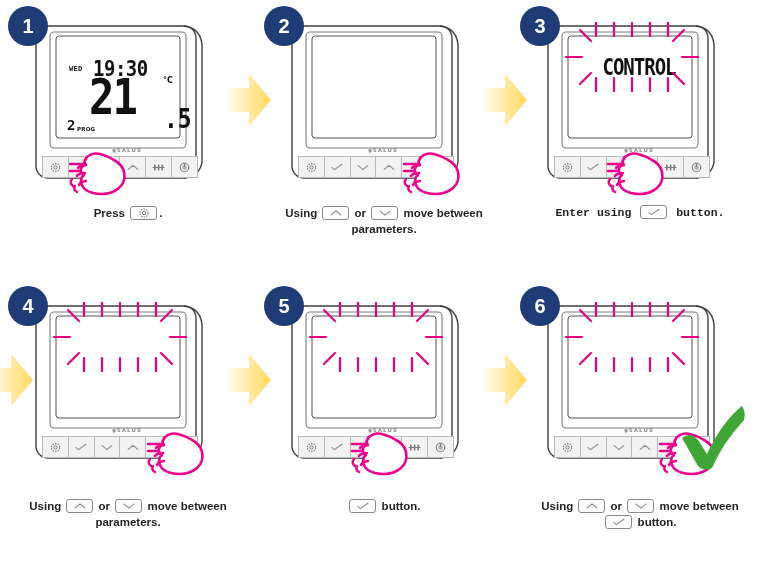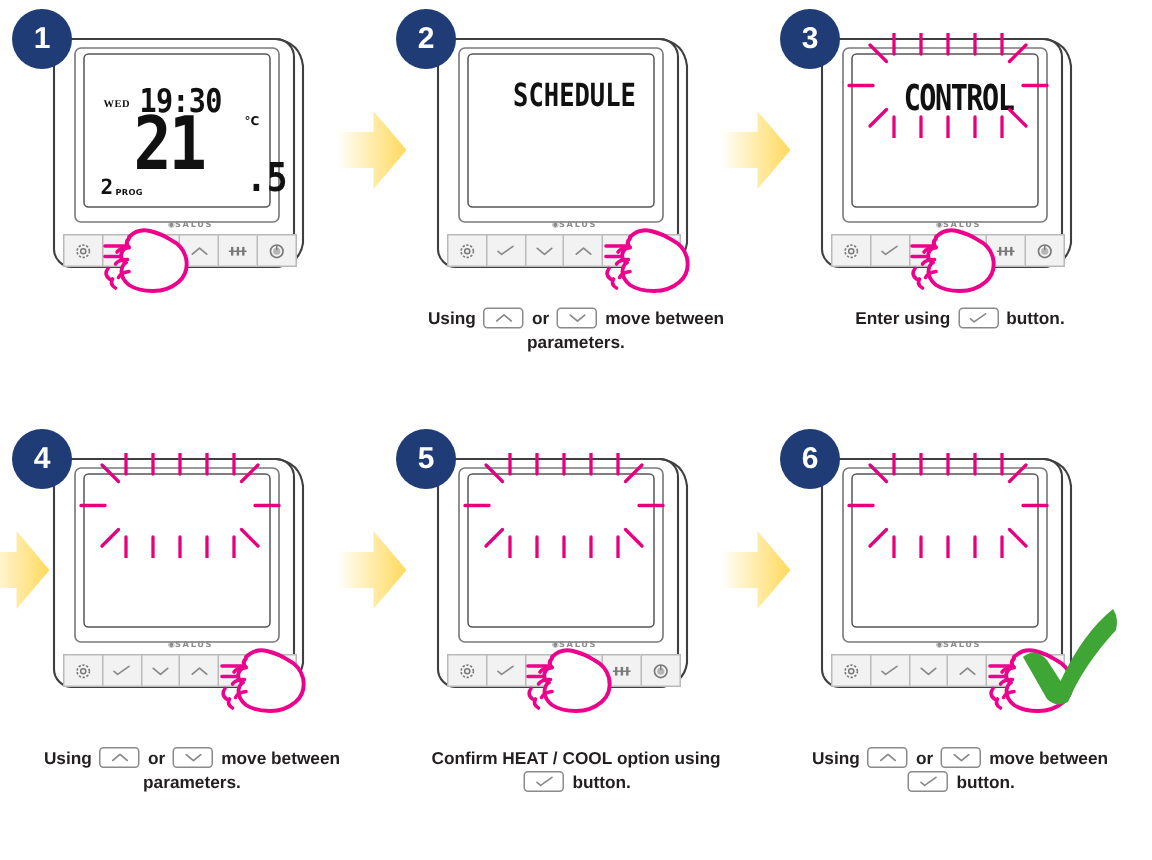--- a/index.html
+++ b/index.html
@@ -78,21 +78,21 @@
     color:#111;
     transform:scaleY(1.25);
     transform-origin:center top;
   }
   .lcd-word.small { font-size:17px; letter-spacing:0px; }
 
   
   .lcd-clock { position:absolute; inset:0; }
   .lc-day {
     position:absolute; left:6px; top:27px;
-    font-family:Liberation Serif, serif;
+    font-family:Liberation Mono, monospace;
     font-size:7px; font-weight:bold; color:#111;
     letter-spacing:0.3px;
   }
   .lc-time {
     position:absolute; left:30px; top:17px;
     font-family:"DejaVu Sans Mono", monospace;
     font-size:19px; font-weight:bold; color:#111;
     letter-spacing:-0.5px;
     transform:scaleY(1.15); transform-origin:left top;
   }
@@ -256,33 +256,36 @@
         <div class="hand" style="left:32px;top:130px;">
           <svg viewBox="0 0 62 54">
             <path d="M4 16 H22 M4 23 H20 M6 31 q-3 4 1 7 M9 38 q-2 4 2 6" fill="none" stroke="#ec008c" stroke-width="2.4" stroke-linecap="round"></path>
             <path d="M20 10 q6 -6 14 -4 q8 2 14 6 q8 4 10 12 q2 10 -5 16 q-7 6 -17 6 q-10 0 -16 -4 q-5 -4 -5 -9 q0 -4 3 -6 q-4 -2 -3 -6 q1 -4 5 -4 q-3 -3 0 -6 Z" fill="#ffffff" stroke="#ec008c" stroke-width="2.6" stroke-linejoin="round"></path>
             <path d="M20 17 q-6 0 -8 3" fill="none" stroke="#ec008c" stroke-width="2.4" stroke-linecap="round"></path>
             <path d="M19 25 q-6 0 -8 3" fill="none" stroke="#ec008c" stroke-width="2.4" stroke-linecap="round"></path>
             <path d="M20 33 q-6 1 -7 4" fill="none" stroke="#ec008c" stroke-width="2.4" stroke-linecap="round"></path>
           </svg>
         </div>
       </div>
+      <div class="caption" style="top:205px;">
+        <span class="line">Press&nbsp;<span class="kbtn"><svg width="11" height="11" viewBox="0 0 11 11">
+              <circle cx="5.5" cy="5.5" r="4.1" fill="none" stroke="#7a7a7a" stroke-width="1.1" stroke-dasharray="1.5 1.1"></circle>
+              <circle cx="5.5" cy="5.5" r="1.7" fill="none" stroke="#7a7a7a" stroke-width="1"></circle>
+            </svg></span>.</span>
+      </div>
     </div>
     <div class="cell r1 c2">
       <div class="badge">2</div>
       <div class="thermo">
         <svg class="thermo-svg" viewBox="0 0 186 170">
           <path d="M14 8 H150 a12 12 0 0 1 12 12 V148 a12 12 0 0 1 -12 12 H14 a12 12 0 0 1 -12 -12 V20 a12 12 0 0 1 12 -12 Z" fill="#ffffff" stroke="#3f3f3f" stroke-width="1.4"></path>
           <path d="M150 8 q16 2 18 18 V144 q-2 14 -18 16" fill="none" stroke="#3f3f3f" stroke-width="1.4"></path>
           <rect x="16" y="14" width="136" height="116" rx="4" fill="#ffffff" stroke="#7a7a7a" stroke-width="1.1"></rect>
           <rect x="22" y="18" width="124" height="102" rx="3" fill="#ffffff" stroke="#555" stroke-width="1"></rect>
         </svg>
-        <div class="lcd">
-          <div class="lcd-word small">SCHEDULE</div>
-        </div>
         <div class="brand"><span class="bmark">◉</span>SALUS</div>
         <div class="btnrow">
           <div class="dbtn">
             <svg width="11" height="11" viewBox="0 0 11 11">
               <circle cx="5.5" cy="5.5" r="4.1" fill="none" stroke="#7a7a7a" stroke-width="1.1" stroke-dasharray="1.5 1.1"></circle>
               <circle cx="5.5" cy="5.5" r="1.7" fill="none" stroke="#7a7a7a" stroke-width="1"></circle>
             </svg>
           </div>
           <div class="dbtn">
             <svg width="12" height="8" viewBox="0 0 12 8">
@@ -391,21 +394,21 @@
         <div class="hand" style="left:58px;top:130px;">
           <svg viewBox="0 0 62 54">
             <path d="M4 16 H22 M4 23 H20 M6 31 q-3 4 1 7 M9 38 q-2 4 2 6" fill="none" stroke="#ec008c" stroke-width="2.4" stroke-linecap="round"></path>
             <path d="M20 10 q6 -6 14 -4 q8 2 14 6 q8 4 10 12 q2 10 -5 16 q-7 6 -17 6 q-10 0 -16 -4 q-5 -4 -5 -9 q0 -4 3 -6 q-4 -2 -3 -6 q1 -4 5 -4 q-3 -3 0 -6 Z" fill="#ffffff" stroke="#ec008c" stroke-width="2.6" stroke-linejoin="round"></path>
             <path d="M20 17 q-6 0 -8 3" fill="none" stroke="#ec008c" stroke-width="2.4" stroke-linecap="round"></path>
             <path d="M19 25 q-6 0 -8 3" fill="none" stroke="#ec008c" stroke-width="2.4" stroke-linecap="round"></path>
             <path d="M20 33 q-6 1 -7 4" fill="none" stroke="#ec008c" stroke-width="2.4" stroke-linecap="round"></path>
           </svg>
         </div>
       </div>
-      <div class="caption" style="top:205px;">
+      <div class="caption" style="top:205px;font-family:Liberation Mono, monospace;">
         <span class="line">Enter&nbsp;using&nbsp;<span class="kbtn"><svg width="12" height="8" viewBox="0 0 12 8">
               <path d="M1 4.6 L3.4 6.6 L11 1.2" fill="none" stroke="#8a8a8a" stroke-width="1.1" stroke-linecap="round" stroke-linejoin="round"></path>
             </svg></span>&nbsp;button.</span>
       </div>
     </div>
     <div class="cell r2 c1">
       <div class="badge">4</div>
       <div class="thermo">
         <svg class="thermo-svg" viewBox="0 0 186 170">
           <path d="M14 8 H150 a12 12 0 0 1 12 12 V148 a12 12 0 0 1 -12 12 H14 a12 12 0 0 1 -12 -12 V20 a12 12 0 0 1 12 -12 Z" fill="#ffffff" stroke="#3f3f3f" stroke-width="1.4"></path>
@@ -544,21 +547,20 @@
           <svg viewBox="0 0 62 54">
             <path d="M4 16 H22 M4 23 H20 M6 31 q-3 4 1 7 M9 38 q-2 4 2 6" fill="none" stroke="#ec008c" stroke-width="2.4" stroke-linecap="round"></path>
             <path d="M20 10 q6 -6 14 -4 q8 2 14 6 q8 4 10 12 q2 10 -5 16 q-7 6 -17 6 q-10 0 -16 -4 q-5 -4 -5 -9 q0 -4 3 -6 q-4 -2 -3 -6 q1 -4 5 -4 q-3 -3 0 -6 Z" fill="#ffffff" stroke="#ec008c" stroke-width="2.6" stroke-linejoin="round"></path>
             <path d="M20 17 q-6 0 -8 3" fill="none" stroke="#ec008c" stroke-width="2.4" stroke-linecap="round"></path>
             <path d="M19 25 q-6 0 -8 3" fill="none" stroke="#ec008c" stroke-width="2.4" stroke-linecap="round"></path>
             <path d="M20 33 q-6 1 -7 4" fill="none" stroke="#ec008c" stroke-width="2.4" stroke-linecap="round"></path>
           </svg>
         </div>
       </div>
       <div class="caption" style="top:218px;">
-        <span class="line">Confirm&nbsp;HEAT&nbsp;/&nbsp;COOL&nbsp;option&nbsp;using</span>
         <span class="line"><span class="kbtn"><svg width="12" height="8" viewBox="0 0 12 8">
               <path d="M1 4.6 L3.4 6.6 L11 1.2" fill="none" stroke="#8a8a8a" stroke-width="1.1" stroke-linecap="round" stroke-linejoin="round"></path>
             </svg></span>&nbsp;button.</span>
       </div>
     </div>
     <div class="cell r2 c3">
       <div class="badge">6</div>
       <div class="thermo">
         <svg class="thermo-svg" viewBox="0 0 186 170">
           <path d="M14 8 H150 a12 12 0 0 1 12 12 V148 a12 12 0 0 1 -12 12 H14 a12 12 0 0 1 -12 -12 V20 a12 12 0 0 1 12 -12 Z" fill="#ffffff" stroke="#3f3f3f" stroke-width="1.4"></path>

